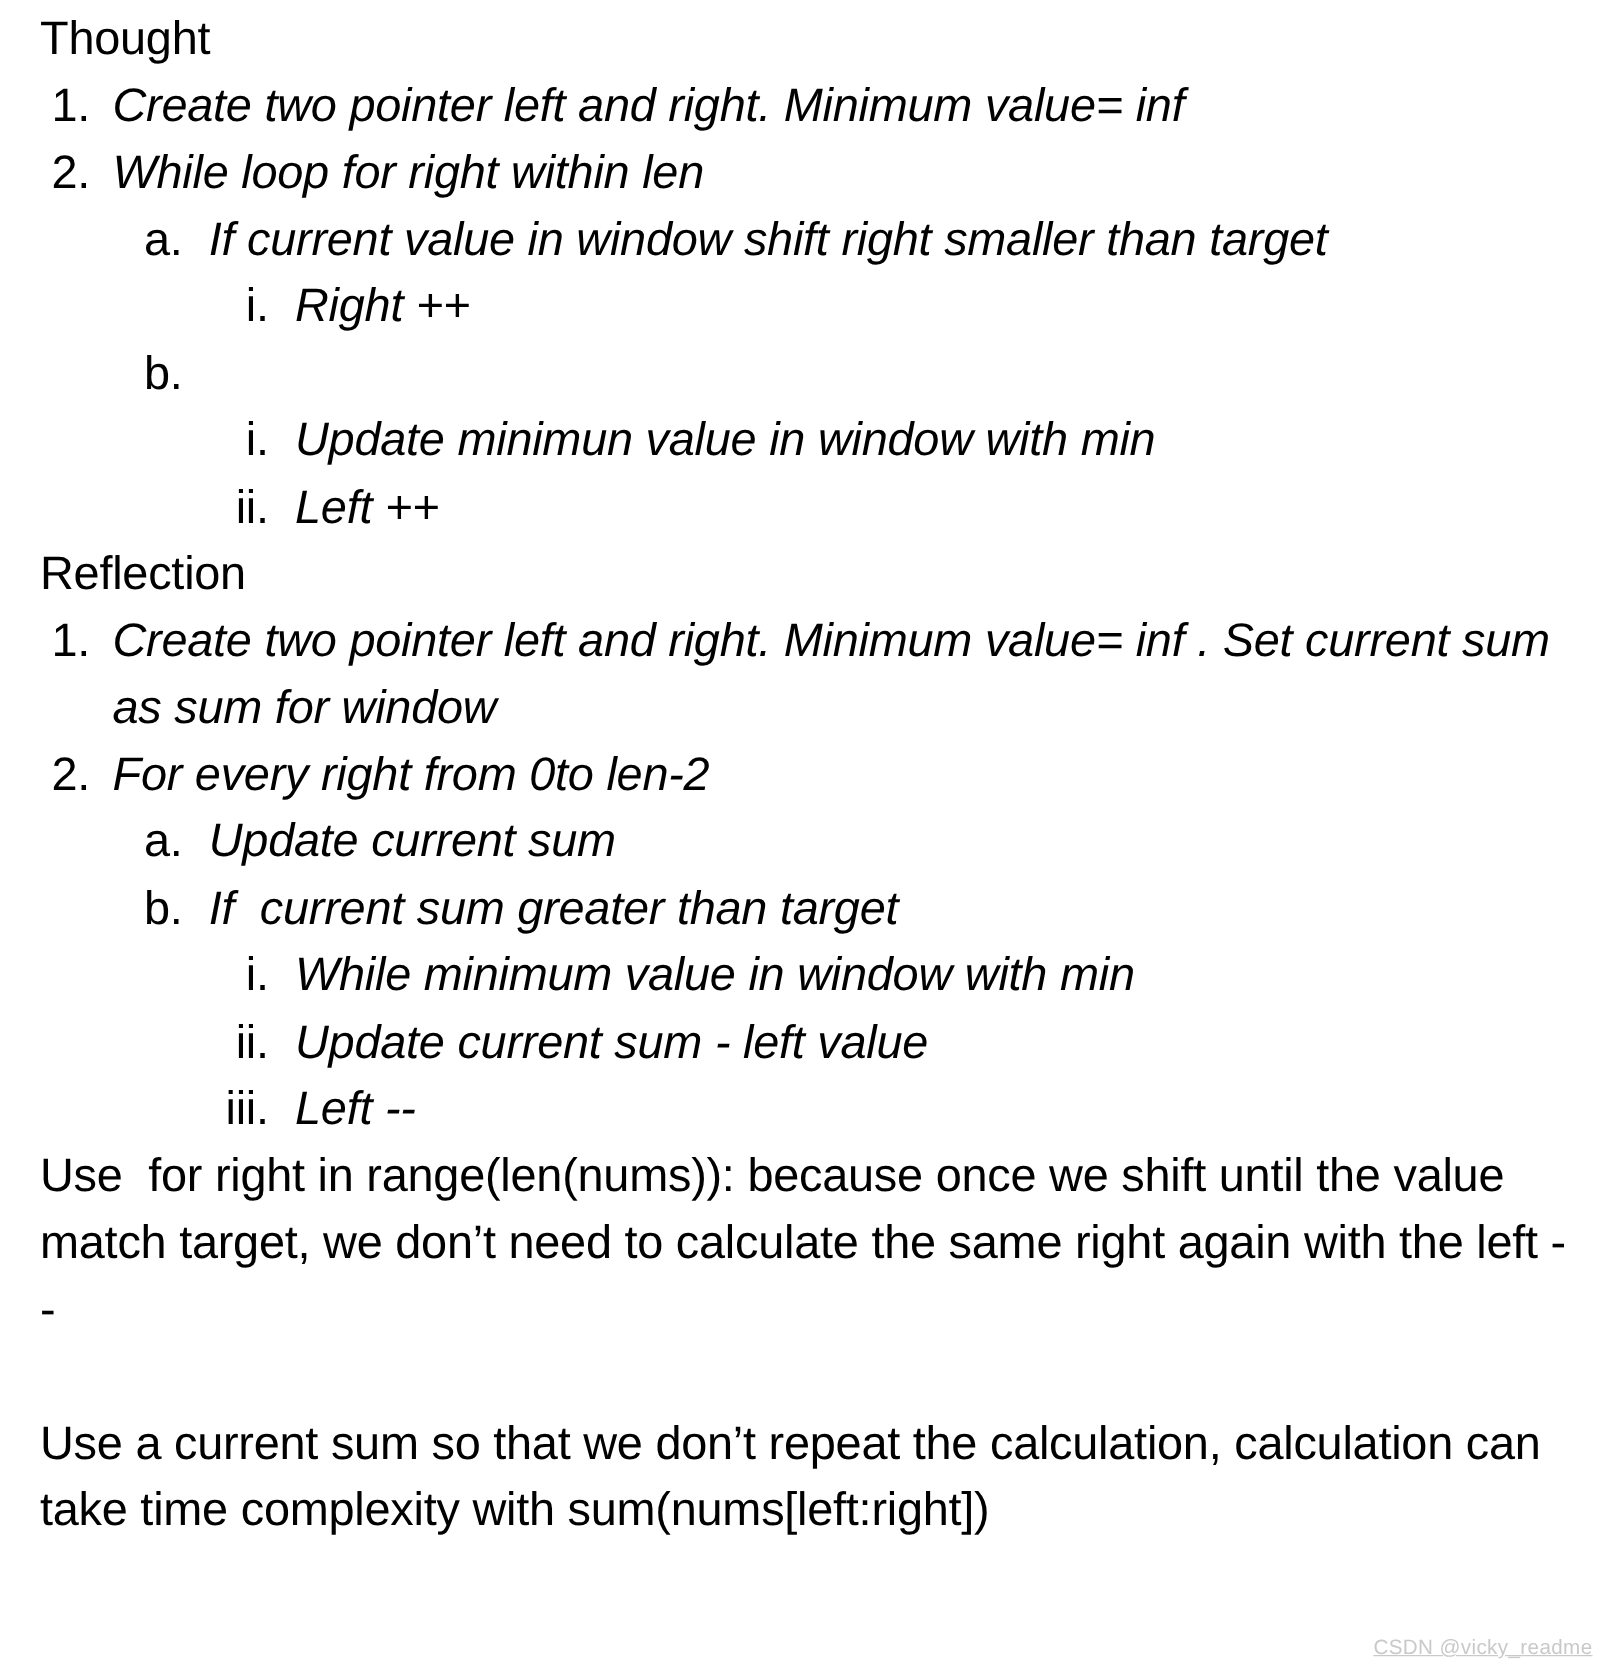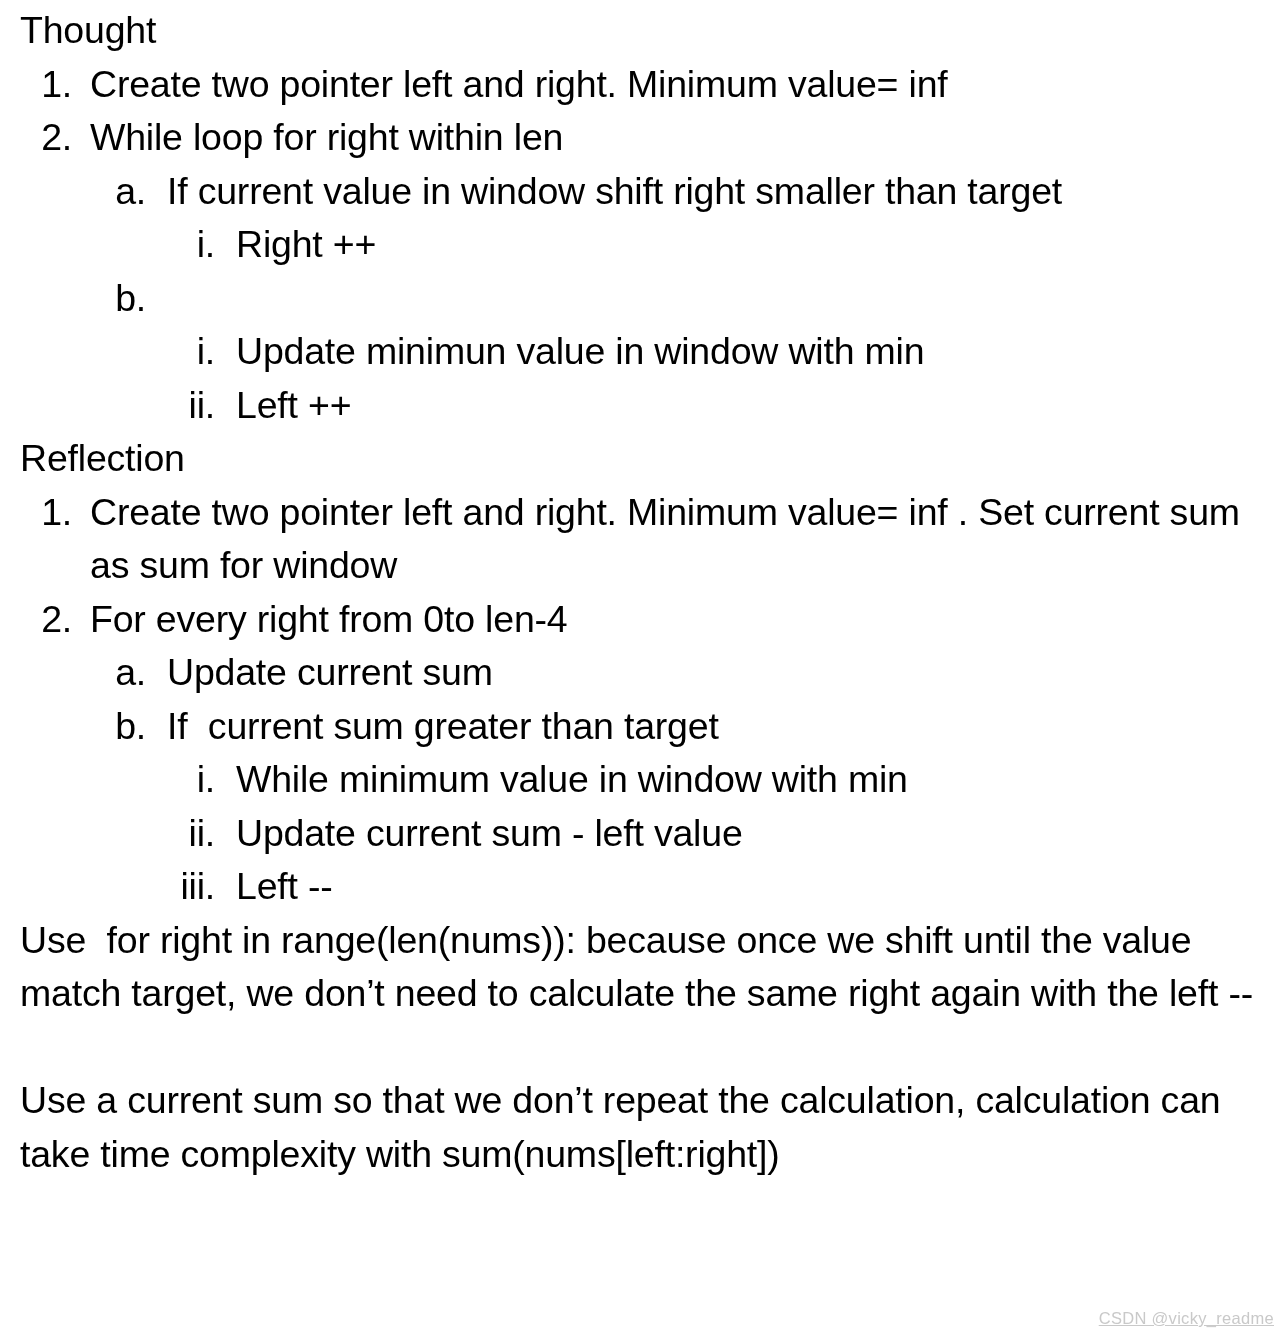--- a/index.html
+++ b/index.html
@@ -26,21 +26,21 @@
 
   
   .doc {
     font-size: 37.5px;
     line-height: 53.5px;
     letter-spacing: -0.2px;
   }
 
   
   .block {
-    padding-left: 20px;
+    padding-left: 32px;
     padding-right: 24px;
     white-space: pre-wrap;
   }
 
   .spacer-line {
     height: 53.5px;
   }
 
   
   .row {
@@ -49,20 +49,21 @@
   }
   .marker {
     flex: 0 0 auto;
     text-align: right;
     white-space: pre;
   }
   .content {
     flex: 1 1 auto;
     white-space: pre-wrap;
     padding-right: 24px;
+    font-style: italic;
   }
 
   
   .lvl1 > .marker { width: 72px; padding-right: 0; }
   .lvl1 > .content { padding-left: 18px; }
 
   
   .lvl2 > .marker { width: 146px; }
   .lvl2 > .content { padding-left: 21px; }
 
@@ -126,21 +127,21 @@
 
   <div class="block">Reflection</div>
 
   <div class="row lvl1">
     <span class="marker">1.</span>
     <span class="content">Create two pointer left and right. Minimum value= inf . Set current sum as sum for window</span>
   </div>
 
   <div class="row lvl1">
     <span class="marker">2.</span>
-    <span class="content">For every right from 0to len-4</span>
+    <span class="content">For every right from 0to len-2</span>
   </div>
 
   <div class="row lvl2">
     <span class="marker">a.</span>
     <span class="content">Update current sum</span>
   </div>
 
   <div class="row lvl2">
     <span class="marker">b.</span>
     <span class="content">If  current sum greater than target</span>

